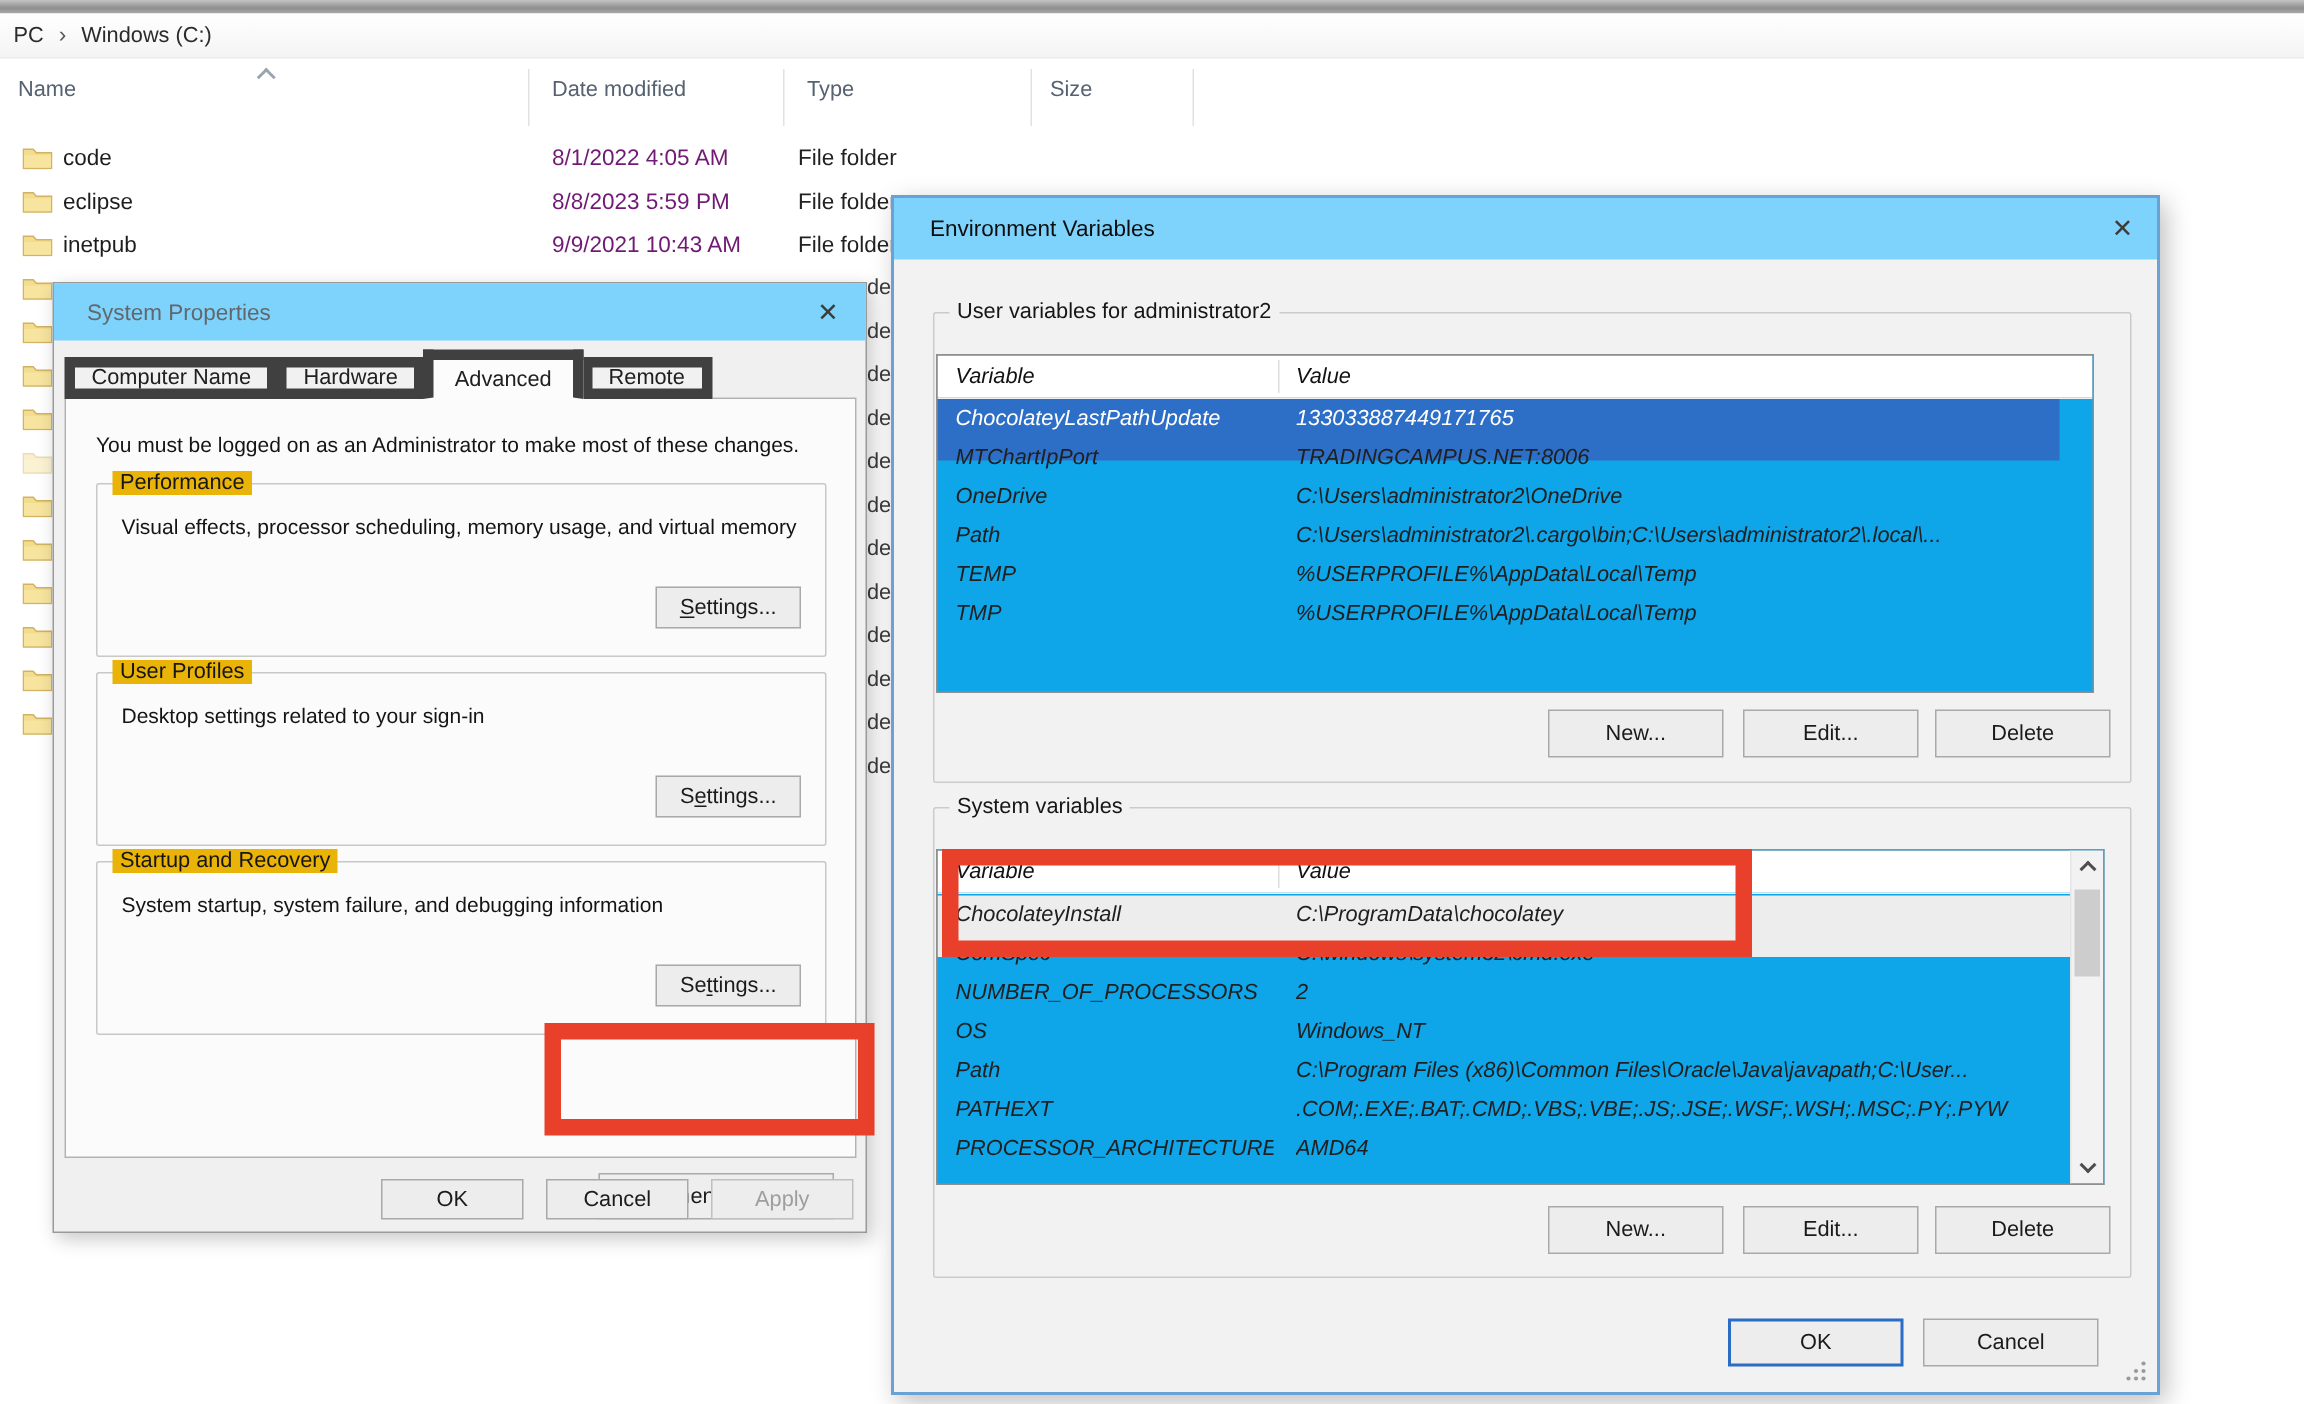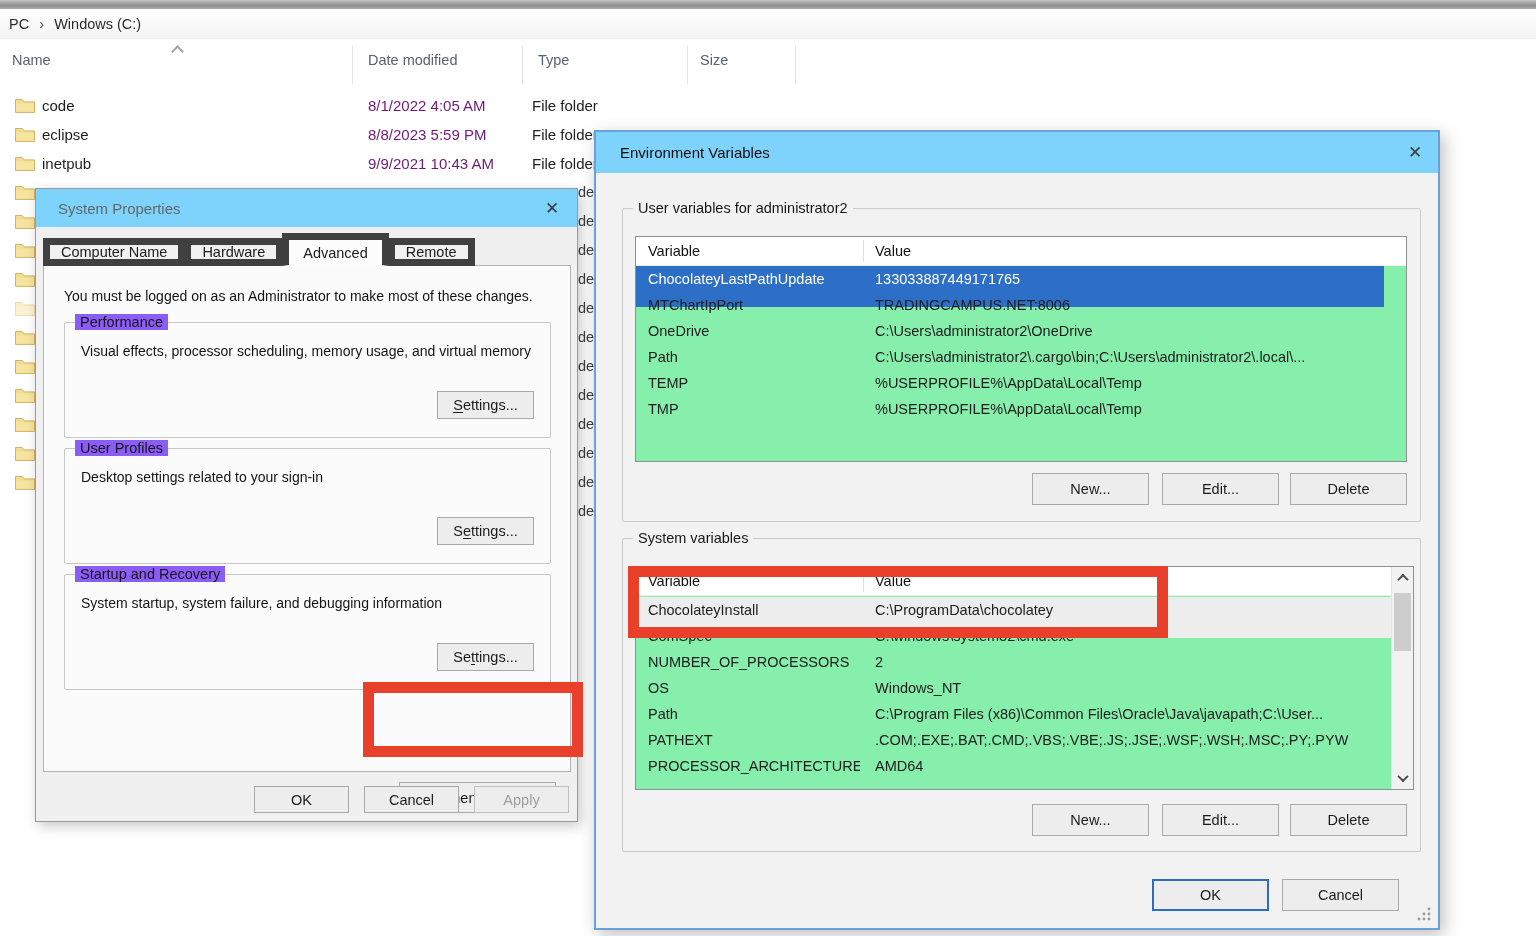--- a/index.html
+++ b/index.html
@@ -51,37 +51,37 @@
   .sp-title { margin-left:22px; font-size:15px; color:#63676c; }
   .sp-page { position:absolute; left:7px; top:76px; width:528px; height:507px;
              background:#fbfbfb; border:1px solid #b2b2b2; }
   .tabs { position:absolute; left:7px; top:47px; display:flex; align-items:flex-end; height:30px; z-index:2; }
   .tab { height:28px; padding:0 11px; background:#f1f1f1; border:7px solid #404040; margin-right:-1px;
          display:flex; align-items:center; font-size:14.5px; }
   .tab.active { height:33px; background:#fcfcfc; border-bottom:1px solid #fcfcfc; padding:0 14px; z-index:3; }
   .adminnote { position:absolute; left:20px; top:22px; font-size:14px; color:#141414; white-space:nowrap; }
   .gdesc { position:absolute; left:16px; top:20px; font-size:14px; color:#141414; white-space:nowrap; }
   .sp .gbox { left:20px; width:487px; height:116px; }
-  .sp .glabel { background:#8b5cf6; }
+  .sp .glabel { background:#eab308; }
   .settings-btn { right:16px; top:68px; width:97px; height:28px; }
   .envvars-btn { left:355px; top:516px; width:157px; height:31px; background:#eee; }
   .sp-ok { left:218px; top:597px; width:95px; height:27px; }
   .sp-cancel { left:328px; top:597px; width:95px; height:27px; }
   .sp-apply { left:438px; top:597px; width:95px; height:27px; }
 
   
   .env { left:594px; top:130px; width:846px; height:800px; background:#f2f2f2;
          border:2px solid #6aa2d8; z-index:20; box-shadow:4px 5px 16px rgba(0,0,0,.25); }
   .env .tbar { height:42px; border-bottom:1px solid #f3f3f3; }
   .env-title { margin-left:24px; font-size:15px; color:#0d0d0d; }
   .env .gbox { left:26px; width:799px; height:314px; border-color:#cbcbcb; }
   .env .glabel { background:#f2f2f2; }
   .g-user { top:76px; } .g-sys { top:406px; }
 
-  .tbl { position:absolute; left:39px; background:#86efac; border:1px solid #8f8f8f; overflow:hidden; }
+  .tbl { position:absolute; left:28px; background:#0ea5e9; border:1px solid #8f8f8f; overflow:hidden;font-style:italic; }
   .tbl-user { top:104px; width:772px; height:226px; }
   .tbl-sys  { top:434px; width:779px; height:224px; }
   .thead { position:absolute; left:0; top:0; right:0; height:28px; background:#fff; }
   .hcell { position:absolute; line-height:28px; font-size:14.5px; color:#111; }
   .h1 { left:12px; } .h2 { left:239px; }
   .colsep { position:absolute; left:227px; top:3px; height:22px; width:1px; background:#dedede; }
   .theadline { position:absolute; left:0; right:0; top:28px; height:1px; background:#f0f0f0; }
   .trow { position:absolute; left:0; height:41px; width:100%; }
   .tc1 { position:absolute; left:12px; width:212px; line-height:26px; font-size:14.5px;
          white-space:nowrap; overflow:hidden; }

